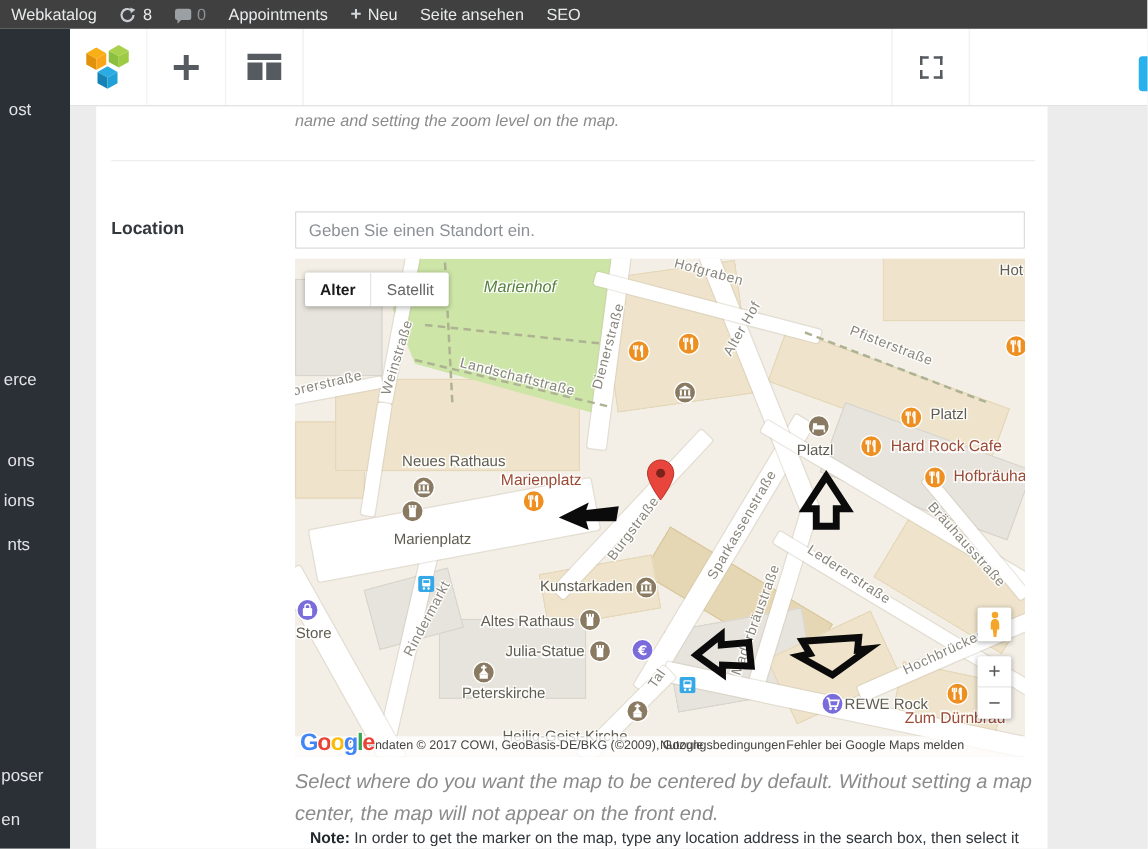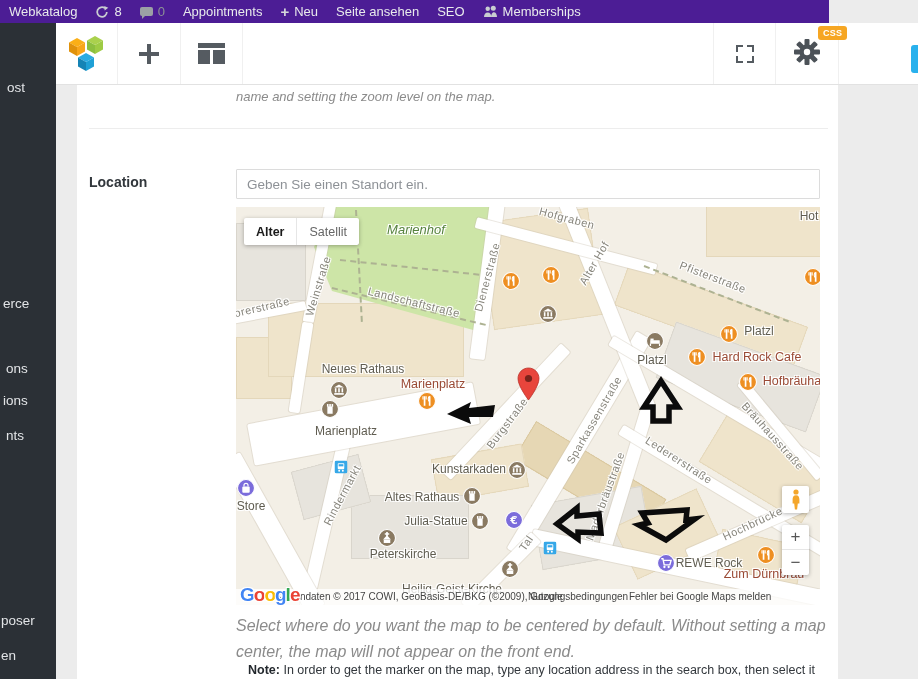--- a/index.html
+++ b/index.html
@@ -1,22 +1,22 @@
 <!DOCTYPE html>
 <html><head>
 <meta charset="utf-8">
 <style>
   * { margin:0; padding:0; box-sizing:border-box; }
   html,body { width:918px; height:679px; }
   body { position:relative; overflow:hidden; background:#ececec;
          font-family:"Liberation Sans",sans-serif; }
 
   
-  .admin-bar { position:absolute; left:0; top:0; width:829px; height:23px;
-    background:#4c1d95; color:#e8eaec; display:flex; align-items:center;
+  .admin-bar { position:absolute; left:0; top:0; width:918px; height:23px;
+    background:#404040; color:#e8eaec; display:flex; align-items:center;
     font-size:13px; z-index:100; }
   .ab-item { height:100%; display:flex; align-items:center; gap:5px; padding:0 9px;
     white-space:nowrap; cursor:pointer; }
   .ab-count-muted { color:#8c9196; }
   .ab-bubble { width:13px; height:9px; background:#9ba0a5; border-radius:2px; position:relative; }
   .ab-bubble:after { content:""; position:absolute; left:2px; bottom:-3px;
     border:3px solid transparent; border-top-color:#9ba0a5; border-left-color:#9ba0a5; }
   .ab-plus { font-weight:bold; font-size:15px; color:#d5d8db; }
 
   
@@ -137,29 +137,20 @@
   <div class="ab-item">
     <span class="ab-plus">+</span>
     <span>Neu</span>
   </div>
   <div class="ab-item">
     <span>Seite ansehen</span>
   </div>
   <div class="ab-item">
     <span>SEO</span>
   </div>
-  <div class="ab-item">
-    <svg width="15" height="13" viewBox="0 0 16 14">
-      <circle cx="5" cy="4" r="2.4" fill="#c9cdd1"></circle>
-        <circle cx="11" cy="3.4" r="2.7" fill="#c9cdd1"></circle>
-      <path d="M1 13c0-3 1.6-5 4-5s4 2 4 5z" fill="#c9cdd1"></path>
-      <path d="M8.5 13c.2-2.4 1-4.4 2.5-5.2 2.3-.4 4 1.8 4 5.2z" fill="#c9cdd1"></path>
-    </svg>
-    <span>Memberships</span>
-  </div>
 </header>
 
 <nav class="wp-sidebar" id="sidebar">
     <span class="sb-item" style="top: 57px; left: 7px;">ost</span>
     <span class="sb-item" style="top: 273px; left: 3px;">erce</span>
     <span class="sb-item" style="top: 338px; left: 6px;">ons</span>
     <span class="sb-item" style="top: 370px; left: 3px;">ions</span>
     <span class="sb-item" style="top: 405px; left: 6px;">nts</span>
     <span class="sb-item" style="top: 590px; left: 1px;">poser</span>
     <span class="sb-item" style="top: 625px; left: 1px;">en</span>
@@ -189,35 +180,20 @@
       <i style="left:15px;top:7px;width:12px;height:14px;"></i>
     </span>
   </div>
   <div class="tb-cell" style="left:657px;width:63px;border-left:1px solid #f0f0f0;">
     <span class="tb-fs">
         <i></i>
         <i></i>
         <i></i>
         <i></i>
       </span>
-  </div>
-  <div class="tb-cell" style="left:720px;width:63px;">
-    <span style="position:relative;">
-      <svg width="30" height="30" viewBox="0 0 30 30">
-        <g fill="#4c5258">
-          <rect x="12.5" y="2" width="5" height="26" rx="1"></rect>
-          <rect x="2" y="12.5" width="26" height="5" rx="1"></rect>
-          <rect x="12.5" y="2" width="5" height="26" rx="1" transform="rotate(45 15 15)"></rect>
-          <rect x="12.5" y="2" width="5" height="26" rx="1" transform="rotate(-45 15 15)"></rect>
-          <circle cx="15" cy="15" r="7.5"></circle>
-        </g>
-        <circle cx="15" cy="15" r="3.2" fill="#fff"></circle>
-      </svg>
-      <span class="css-badge">CSS</span>
-    </span>
   </div>
   <button class="frontend-btn">Frontend</button>
 </div>
 
 <div class="content">
   <div class="panel">
 
     <div class="intro">name and setting the zoom level on the map.</div>
     <div class="divider"></div>
 

